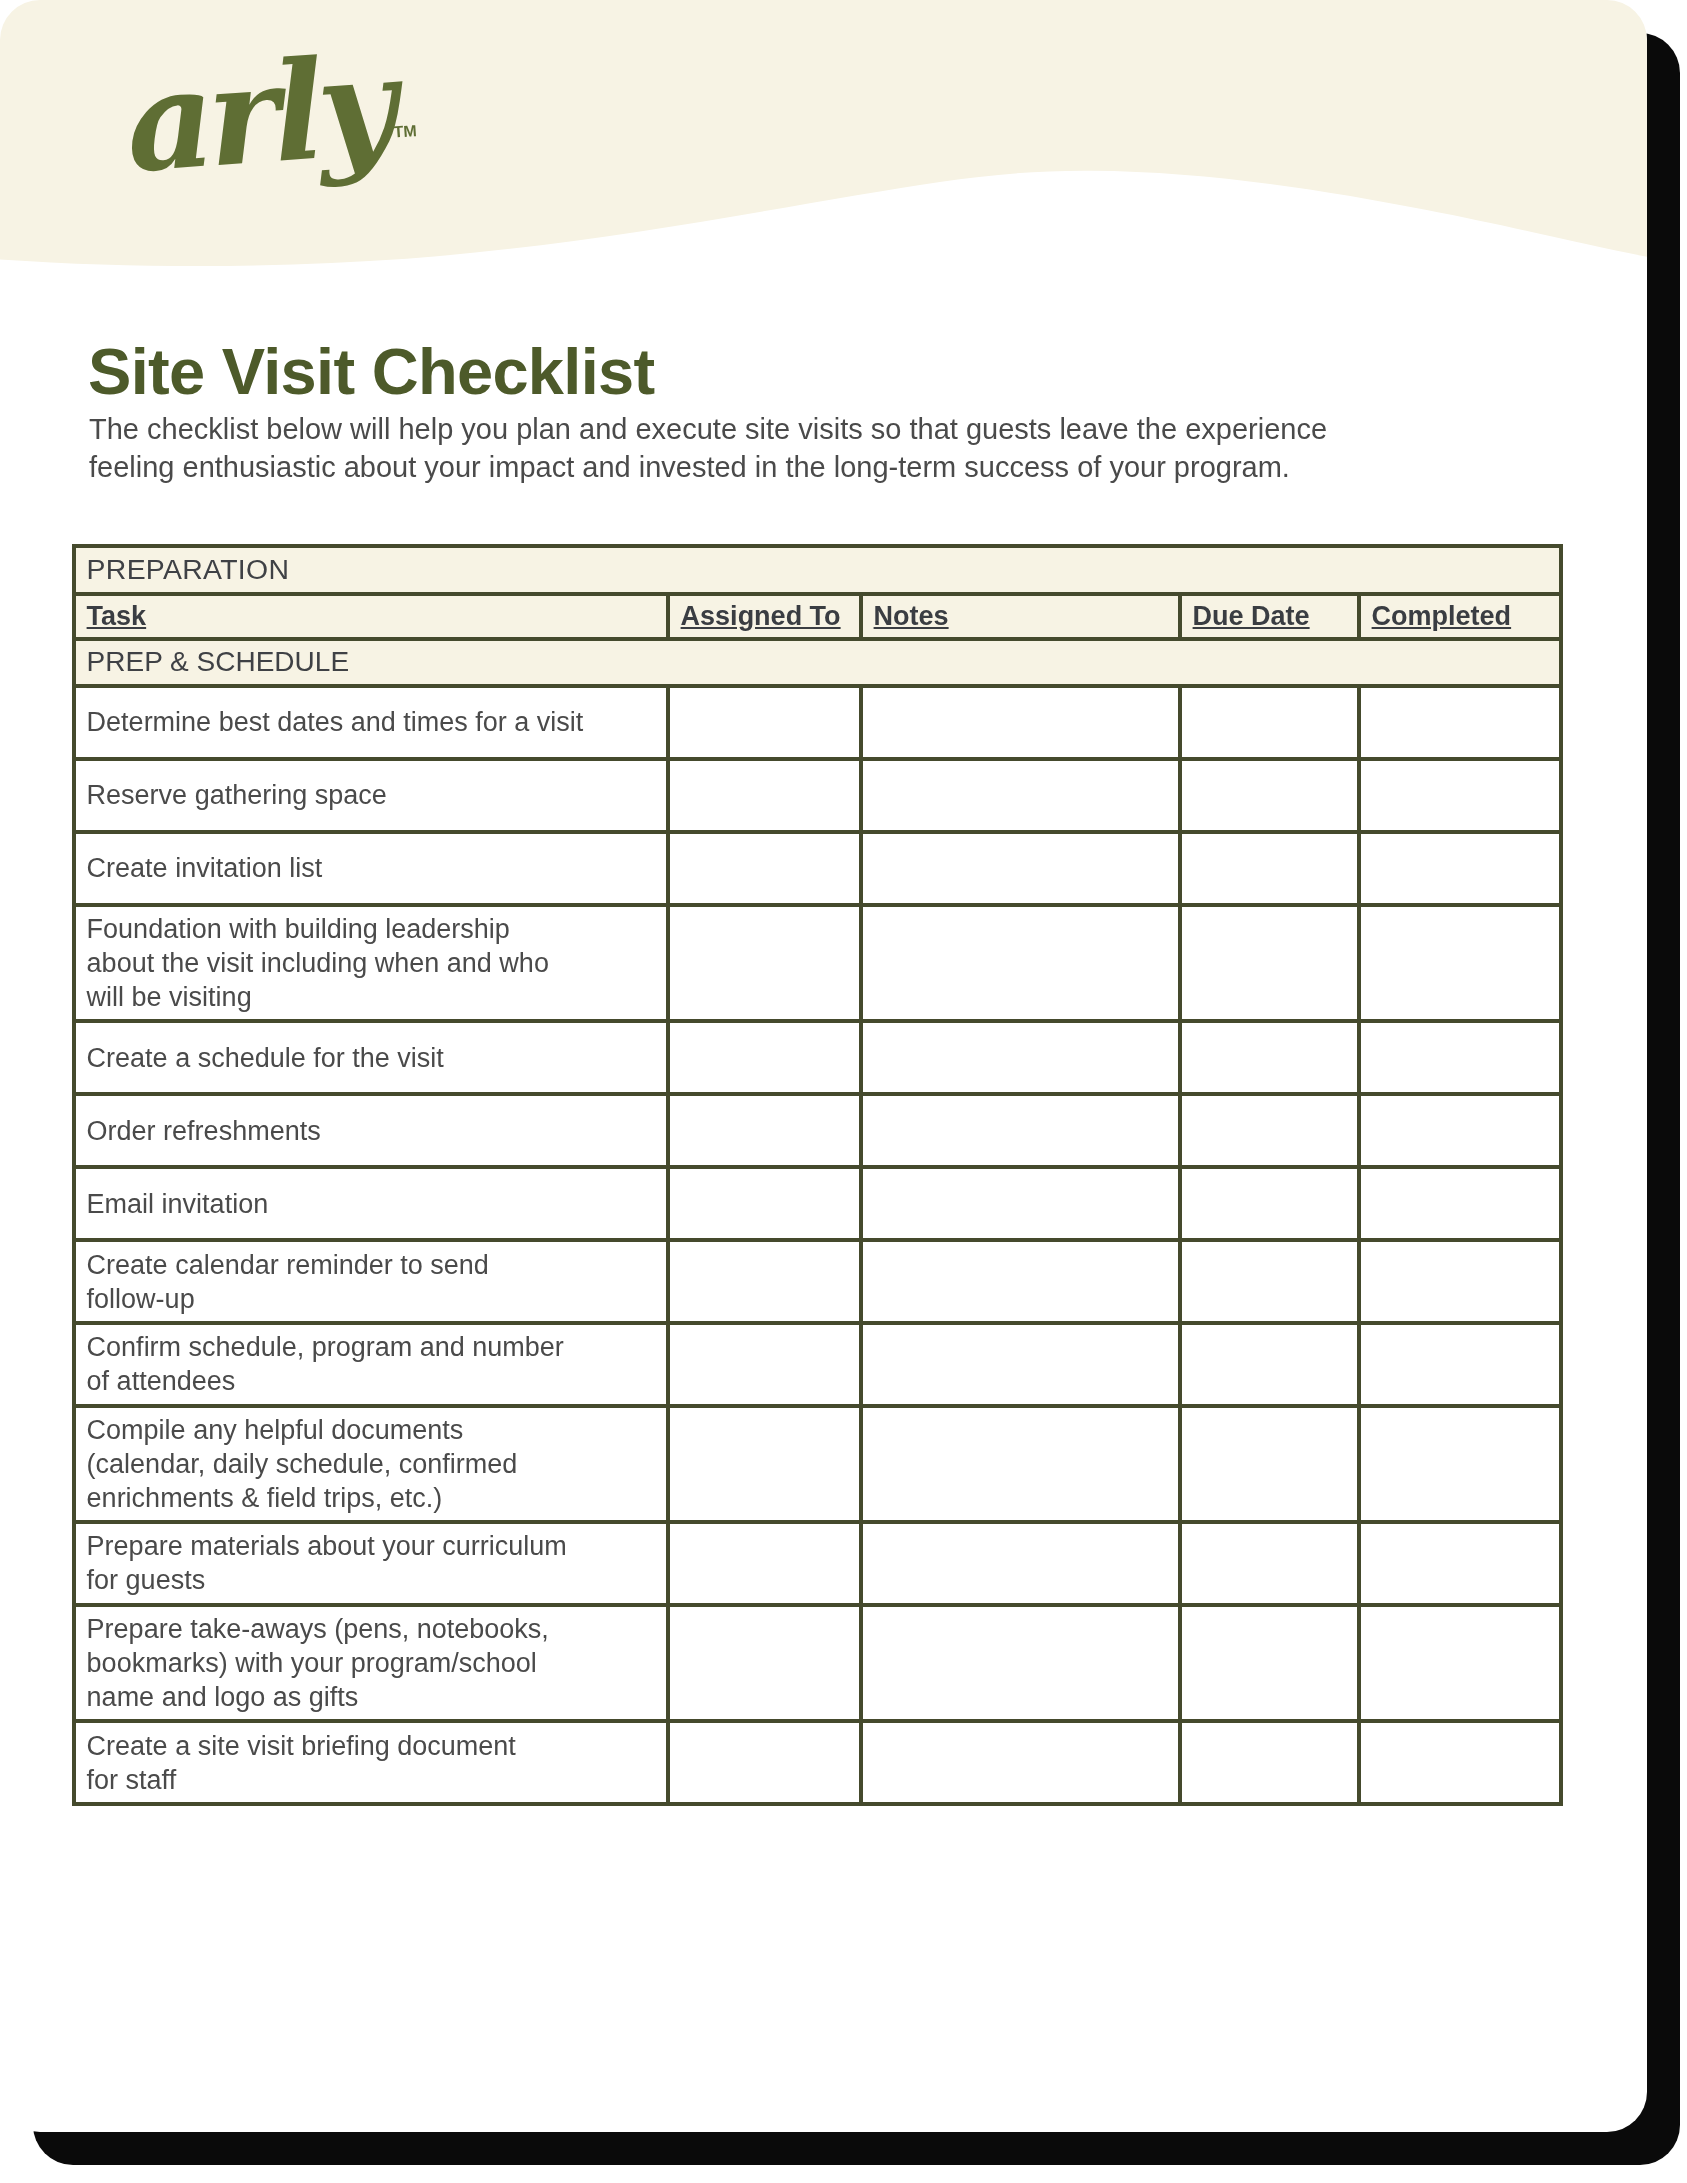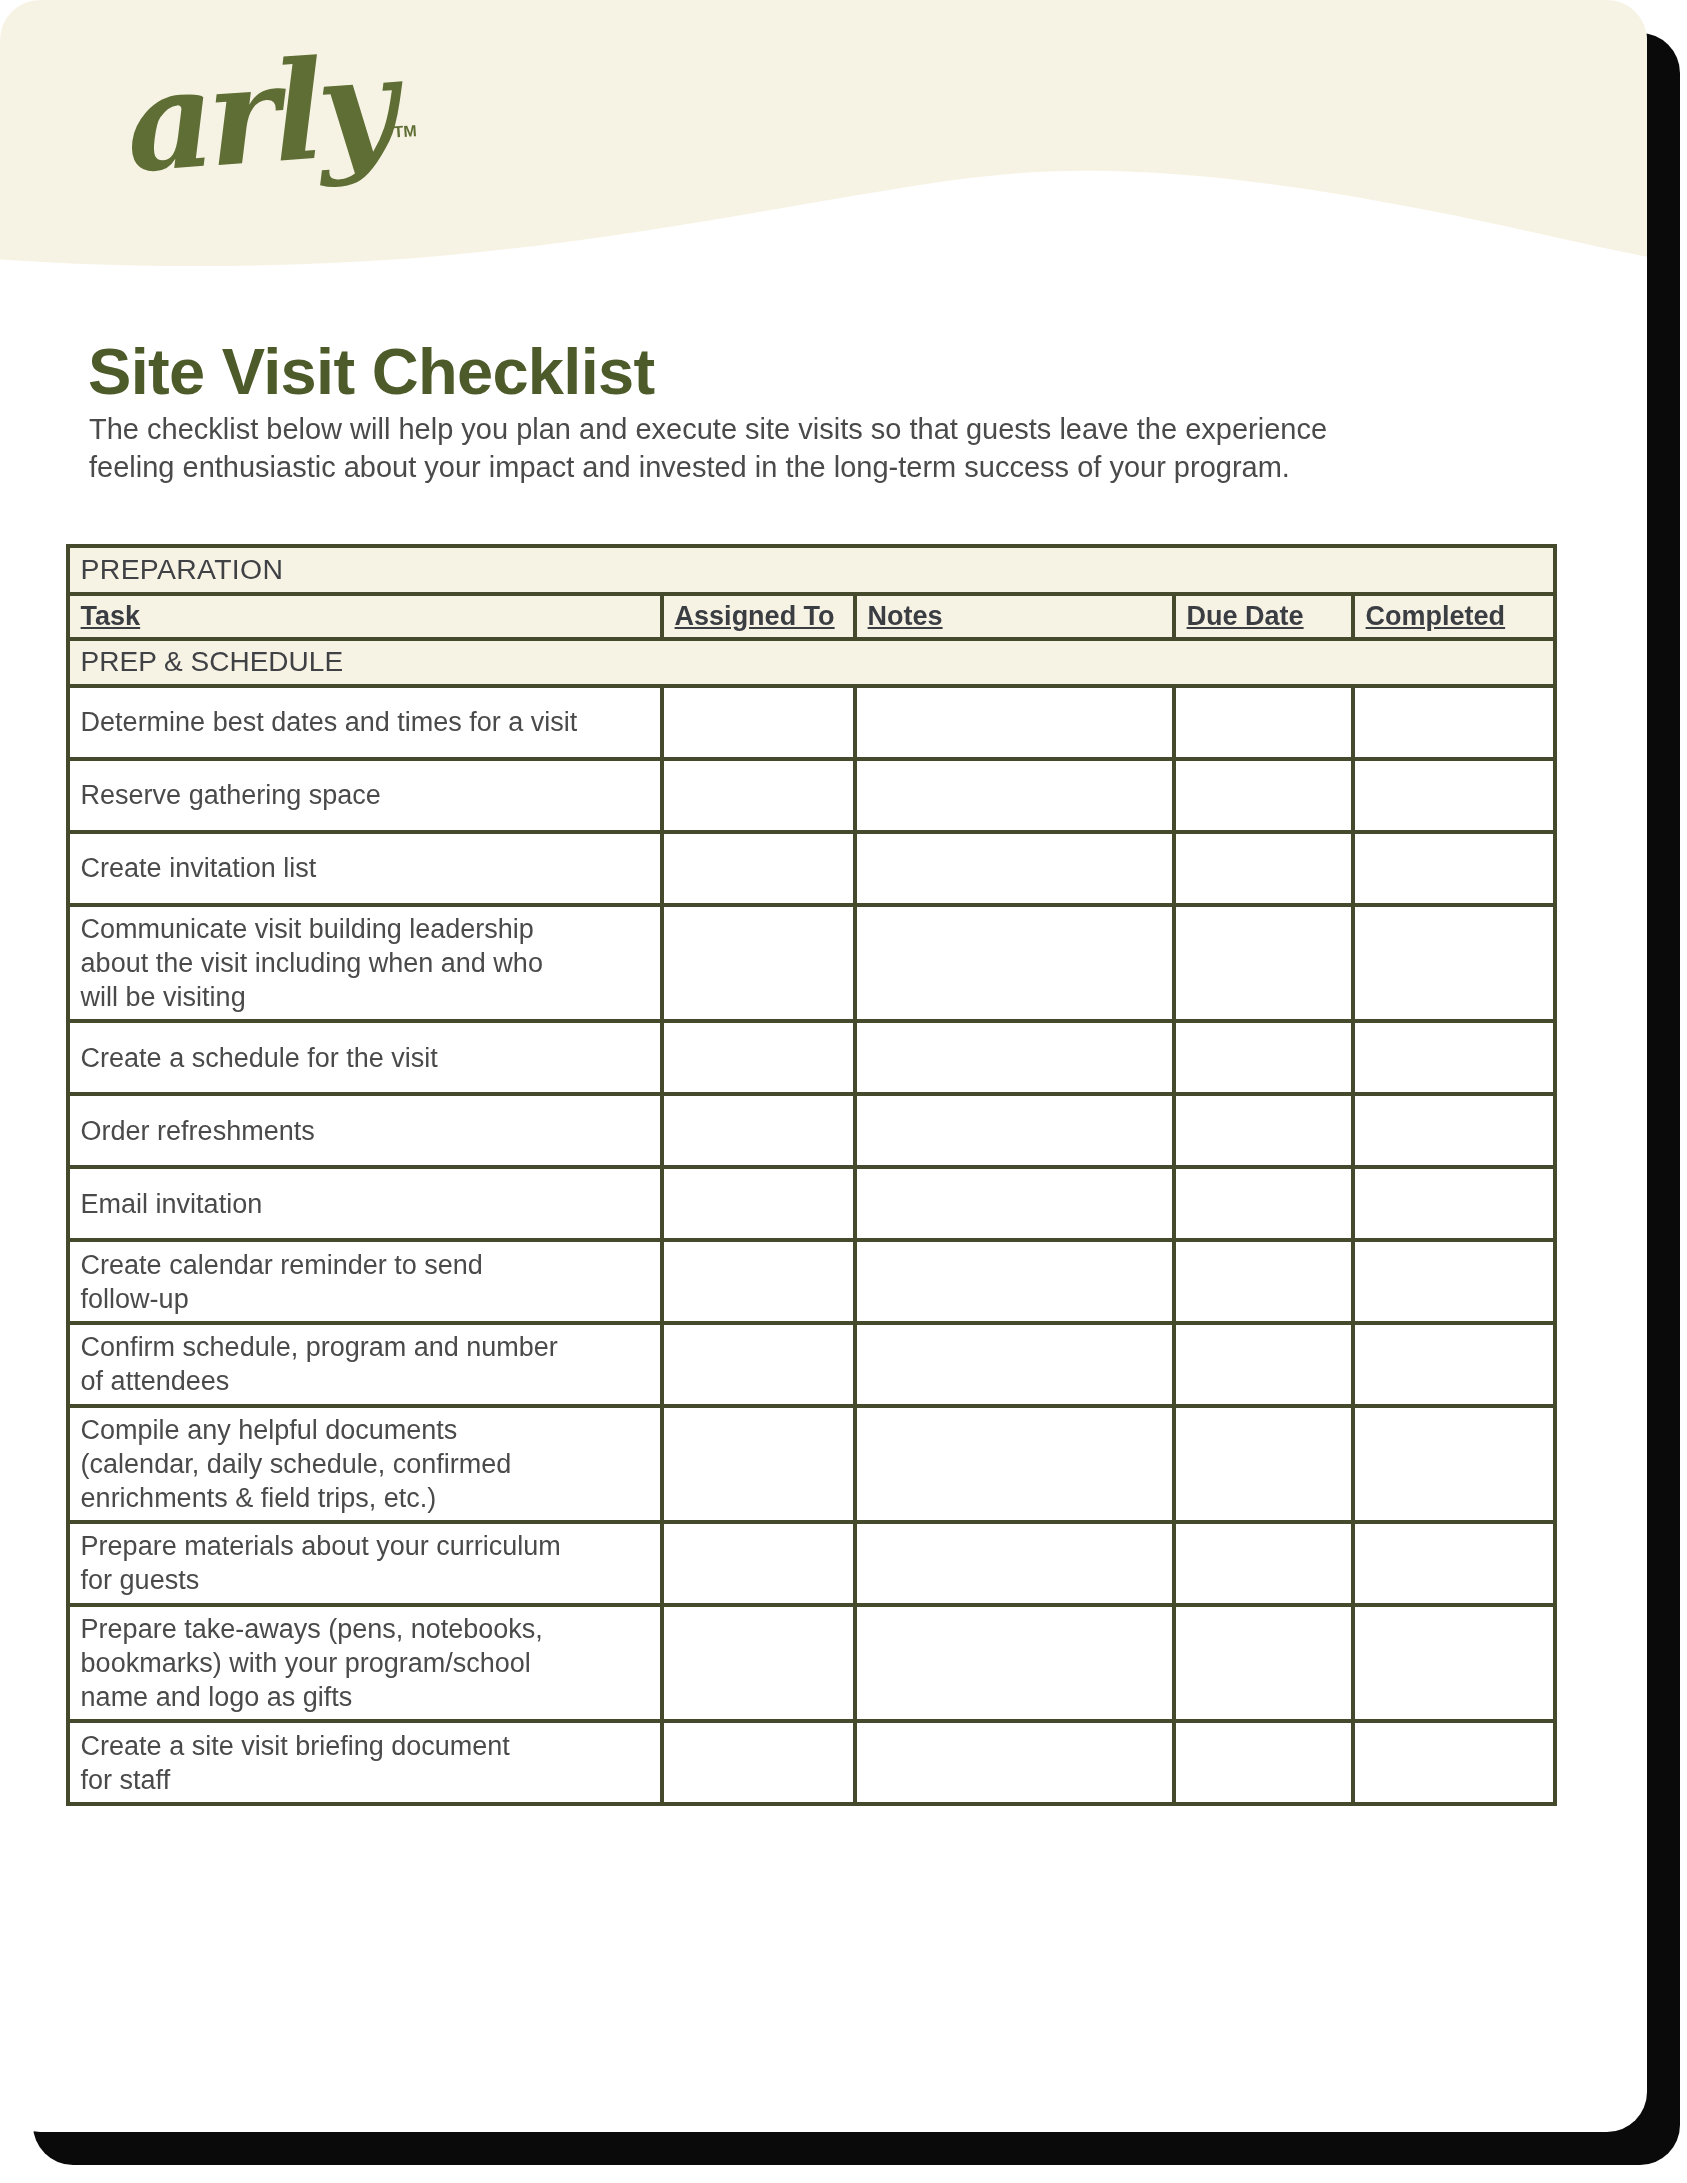--- a/index.html
+++ b/index.html
@@ -32,21 +32,21 @@
   }
   .doc-title{
     position:absolute;left:88px;top:334px;
     font-size:65px;font-weight:800;letter-spacing:-0.7px;color:var(--title-green);
   }
   .intro{
     position:absolute;left:89px;top:410px;width:1508px;
     font-size:29px;line-height:38px;color:var(--text-gray);white-space:pre-line;
   }
   table.checklist{
-    position:absolute;left:66px;top:544px;width:1487px;
+    position:absolute;left:72px;top:544px;width:1487px;
     border-collapse:collapse;table-layout:fixed;border-radius:21px;
   }
   table.checklist td, table.checklist th{
     border:4px solid var(--border);
     font-size:27px;color:var(--text-gray);
     padding:5.3px 10.6px;vertical-align:middle;text-align:left;
     overflow:hidden;
   }
   tr.section-row td{
     background:var(--cream);height:44px;font-size:28.4px;color:#3f4145;
@@ -131,21 +131,21 @@
           <td></td>
         </tr>
         <tr class="task-row">
           <td class="task">Create invitation list</td>
           <td></td>
           <td></td>
           <td></td>
           <td></td>
         </tr>
         <tr class="task-row">
-          <td class="task">Communicate visit building leadership
+          <td class="task">Foundation with building leadership
 about the visit including when and who
 will be visiting</td>
           <td></td>
           <td></td>
           <td></td>
           <td></td>
         </tr>
         <tr class="task-row">
           <td class="task">Create a schedule for the visit</td>
           <td></td>

